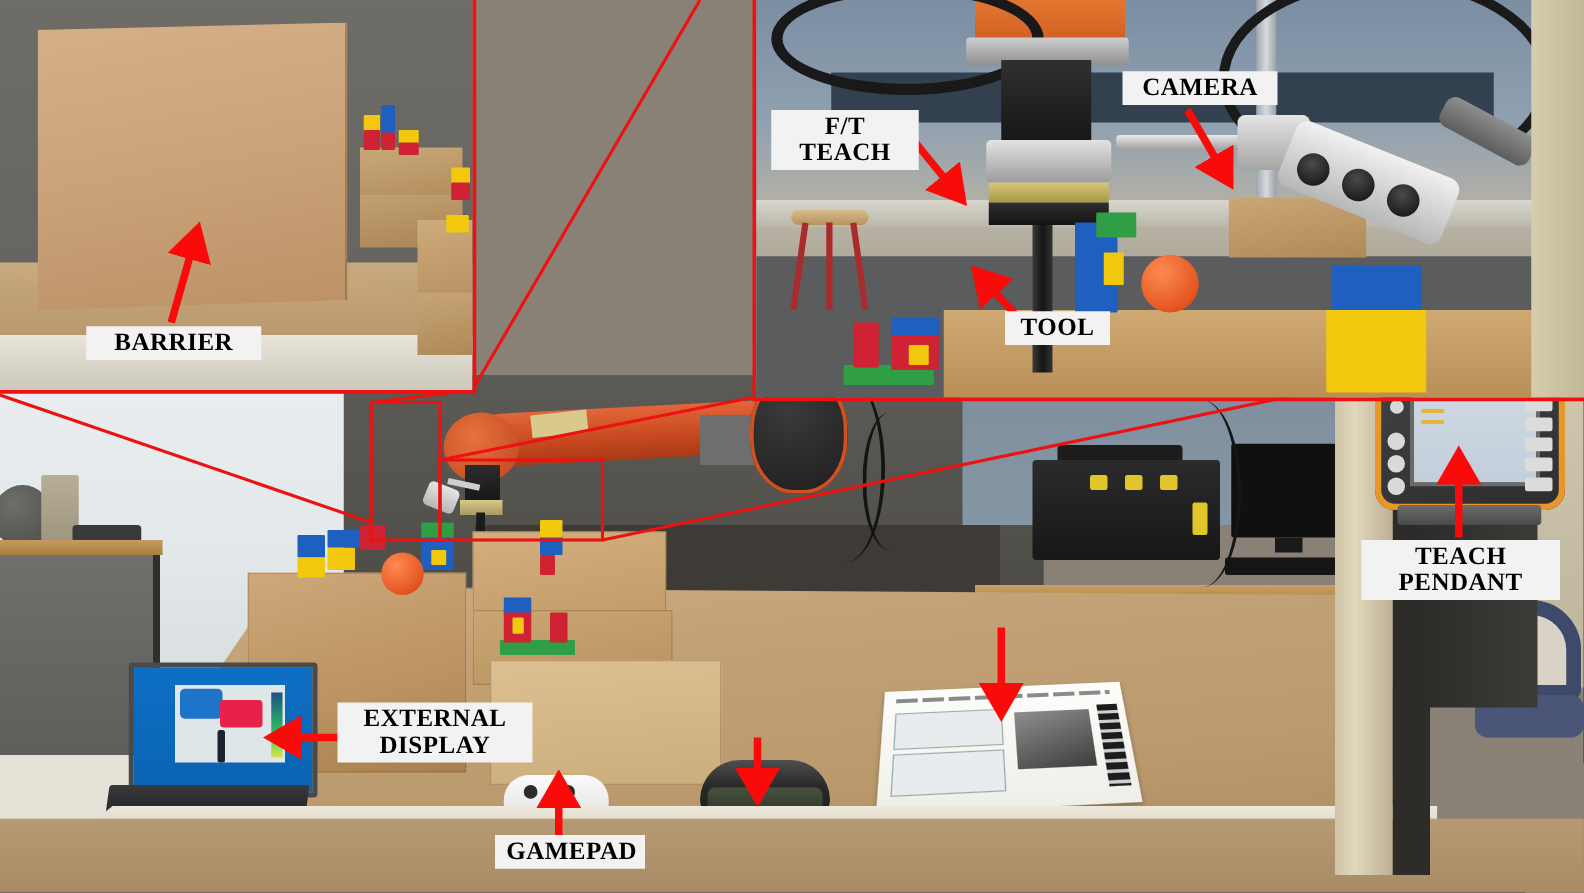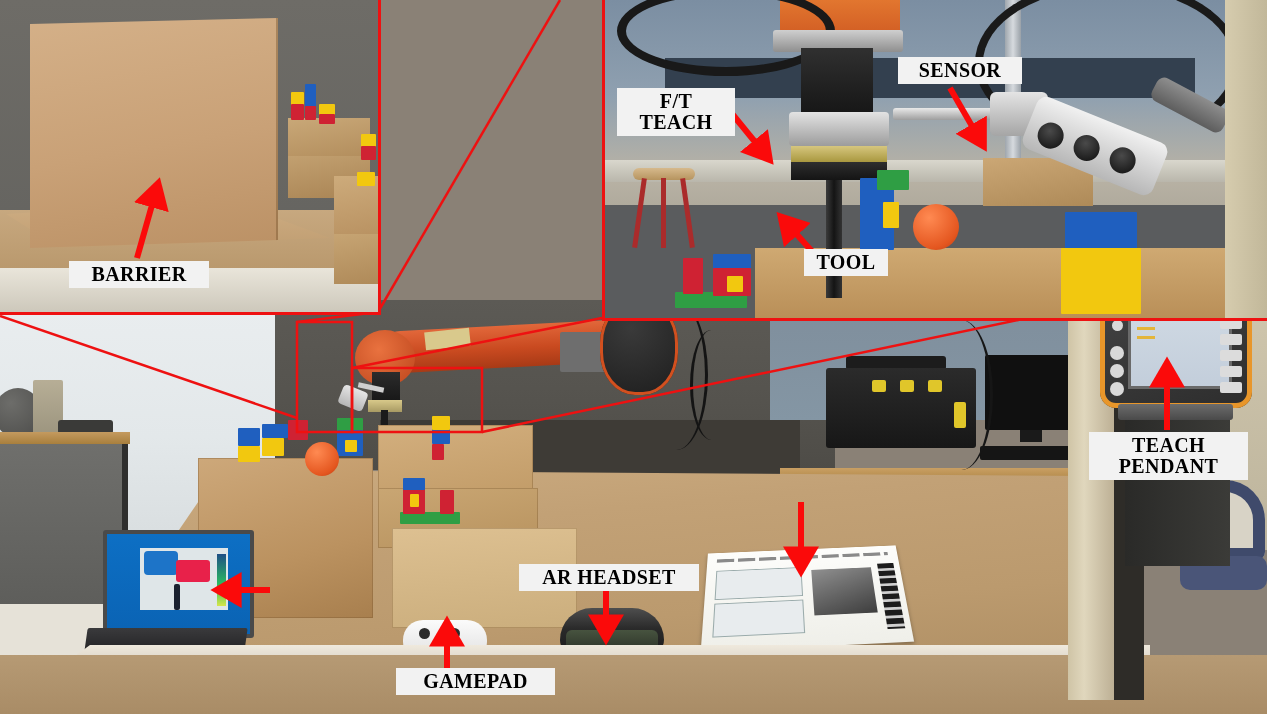--- a/index.html
+++ b/index.html
@@ -534,26 +534,27 @@
     <line x1="606" y1="590" x2="606" y2="624" stroke="#fb0a0a" stroke-width="6" marker-end="url(#ah)"></line>
 
     <line x1="447" y1="668" x2="447" y2="637" stroke="#fb0a0a" stroke-width="6" marker-end="url(#ah)"></line>
   </svg>
 
   <div class="label" style="left:69px;top:261px;width:140px;">BARRIER</div>
 
   <div class="label" style="left:617px;top:88px;width:118px;">F/T
 TEACH</div>
 
-  <div class="label" style="left:898px;top:57px;width:124px;">SENSOR</div>
+  <div class="label" style="left:898px;top:57px;width:124px;">CAMERA</div>
 
   <div class="label" style="left:804px;top:249px;width:84px;">TOOL</div>
 
   <div class="label" style="left:1089px;top:432px;width:159px;">TEACH
 PENDANT</div>
 
 
-
-  <div class="label" style="left:519px;top:564px;width:180px;">AR HEADSET</div>
-
-  <div class="label" style="left:396px;top:668px;width:159px;">GAMEPAD</div>
+  <div class="label" style="left:270px;top:562px;width:156px;">EXTERNAL
+DISPLAY</div>
+
+
+  <div class="label" style="left:396px;top:668px;width:120px;">GAMEPAD</div>
 
 </div>
 
 </body></html>

